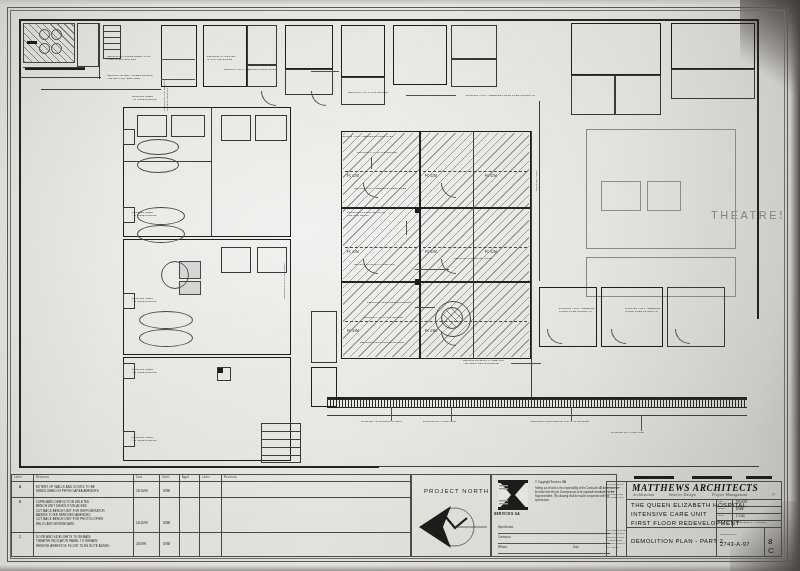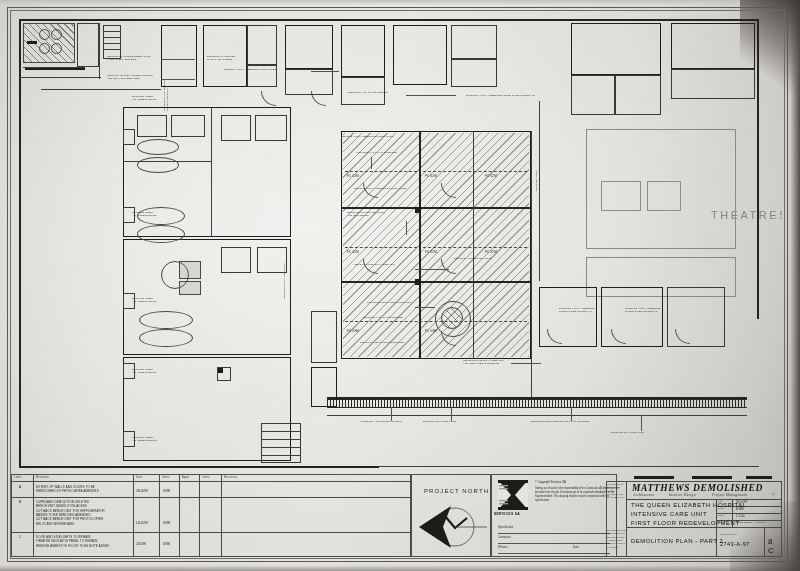--- a/index.html
+++ b/index.html
@@ -409,21 +409,21 @@
     <div class="ln v" style="left:158px;top:46px;height:30px;"></div>
     <div class="ln h" style="left:110px;top:25px;width:66px;"></div>
     <div class="ln h" style="left:110px;top:32px;width:66px;"></div>
     <div class="ln h" style="left:110px;top:39px;width:66px;"></div>
     <div class="ln v" style="left:126px;top:18px;height:28px;"></div>
 
     <div class="tickmark" style="left:28px;top:-5px;width:40px;height:3px;"></div>
     <div class="tickmark" style="left:86px;top:-5px;width:40px;height:3px;"></div>
     <div class="tickmark" style="left:140px;top:-5px;width:26px;height:3px;"></div>
 
-    <div id="firm" style="left:26px;top:2px;">MATTHEWS DEMOLISHED</div>
+    <div id="firm" style="left:26px;top:2px;">MATTHEWS ARCHITECTS</div>
     <div class="firm-sub" style="left:27px;top:12px;">Architecture</div>
     <div class="firm-sub" style="left:63px;top:12px;">Interior Design</div>
     <div class="firm-sub" style="left:106px;top:12px;">Project Management</div>
     <div style="position:absolute;left:166px;top:11px;font-size:4px;color:#3a3836;">©</div>
 
     <div id="addr" style="left:1px;top:2px;white-space:pre;">138 Melbourne St
 North Adelaide
 SA 5006
 Ph 08 8267 4188
 Fax 08 8267 4844</div>

